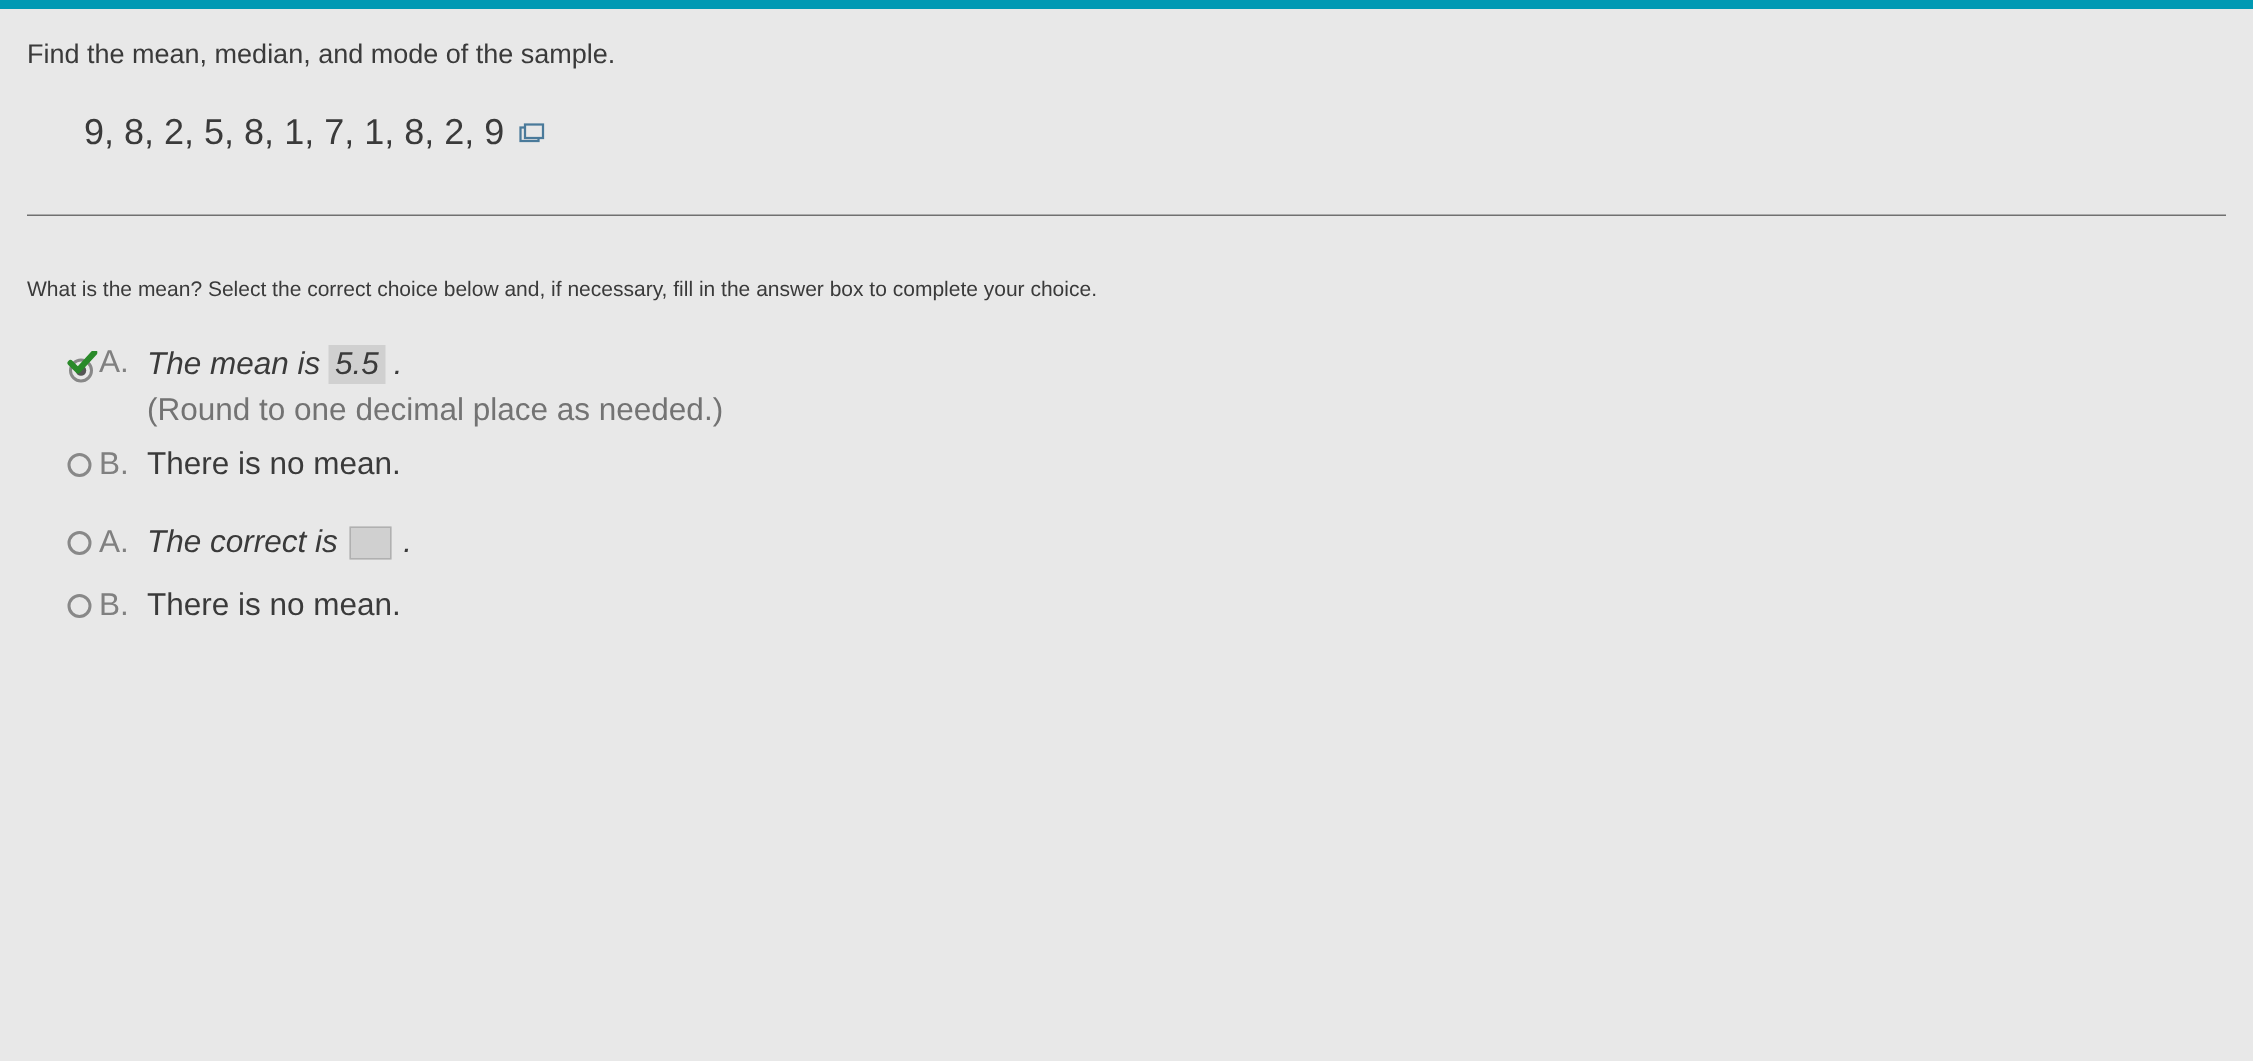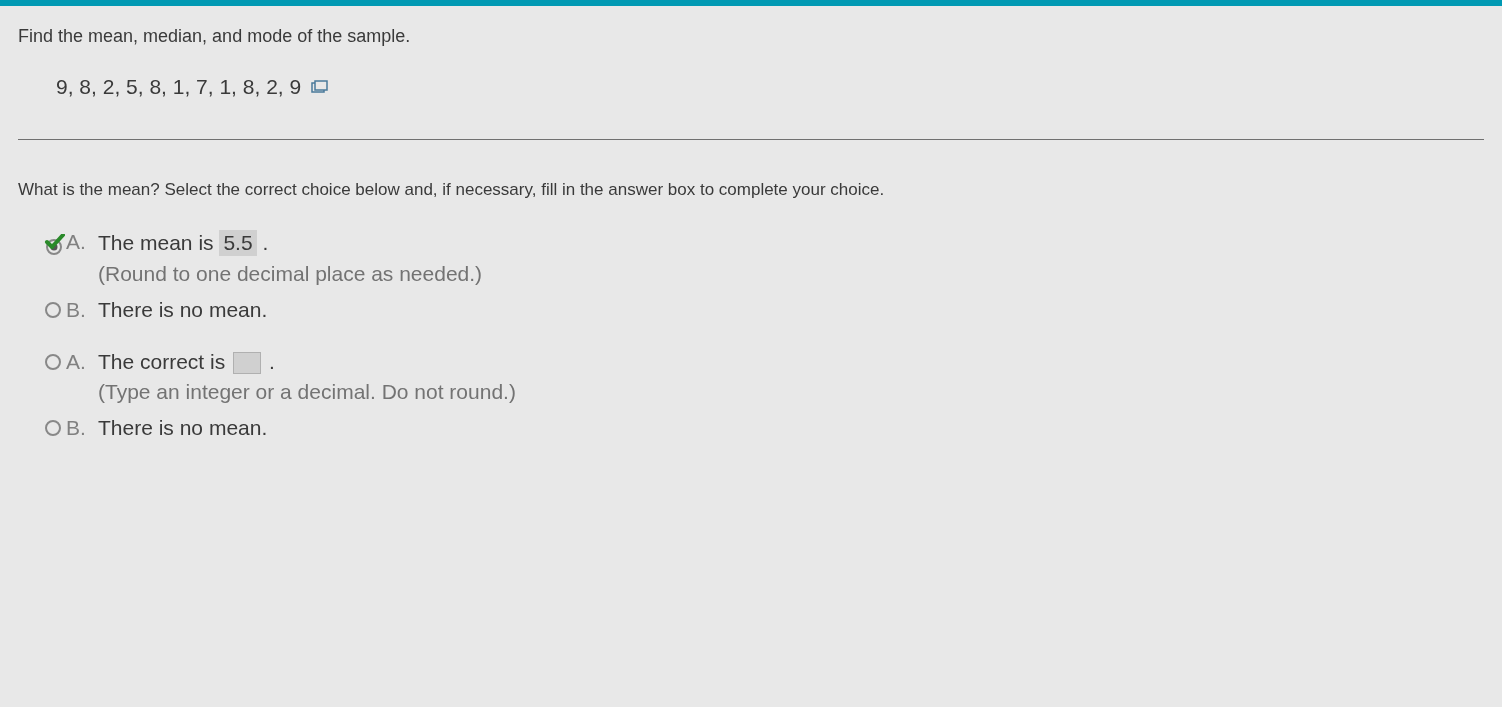--- a/index.html
+++ b/index.html
@@ -22,21 +22,21 @@
     .content {
       padding: 20px 18px 0 18px;
       color: #3a3a3a;
     }
     .question-prompt {
       font-size: 18px;
       color: #3a3a3a;
       margin-bottom: 28px;
     }
     .data-row {
-      font-size: 21px;
+      font-size: 24px;
       color: #3a3a3a;
       padding-left: 38px;
       margin-bottom: 40px;
       display: flex;
       align-items: center;
       gap: 10px;
     }
     .copy-icon {
       display: inline-block;
       width: 16px;
@@ -45,21 +45,21 @@
     }
     .copy-icon svg {
       display: block;
     }
     .divider {
       border: none;
       border-top: 1px solid #707070;
       margin: 0 0 40px 0;
     }
     .sub-question {
-      font-size: 17px;
+      font-size: 14px;
       color: #3a3a3a;
       margin-bottom: 30px;
     }
     .choices {
       padding-left: 22px;
       margin-bottom: 28px;
     }
     .choice-row {
       display: flex;
       align-items: flex-start;
@@ -92,20 +92,21 @@
       flex-shrink: 0;
       font-size: 21px;
       color: #808080;
     }
     .choice-body {
       font-size: 21px;
       color: #3a3a3a;
     }
     .choice-main {
       margin-bottom: 6px;
+      font-style: italic;
     }
     .choice-hint {
       color: #737373;
     }
     .answer-value {
       background: #d0d0d0;
       padding: 1px 4px;
       display: inline-block;
     }
     .answer-box {
@@ -176,21 +177,20 @@
   <div class="choices">
     <div class="choice-row">
       <div class="radio-wrap">
         <span class="radio-empty"></span>
       </div>
       <div class="choice-letter">A.</div>
       <div class="choice-body">
         <div class="choice-main">
           <span>The correct is </span><span class="answer-box"></span><span> .</span>
         </div>
-        <div class="choice-hint">(Type an integer or a decimal. Do not round.)</div>
       </div>
     </div>
 
     <div class="choice-row">
       <div class="radio-wrap">
         <span class="radio-empty"></span>
       </div>
       <div class="choice-letter">B.</div>
       <div class="choice-body">
         <span>There is no mean.</span>

